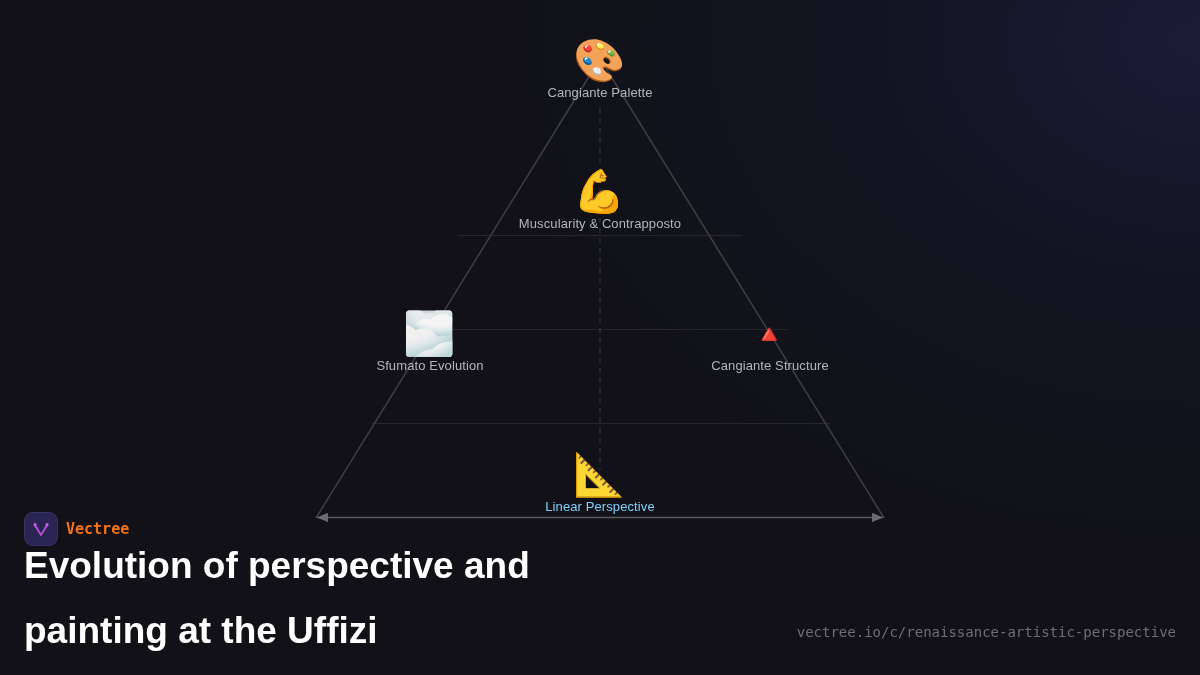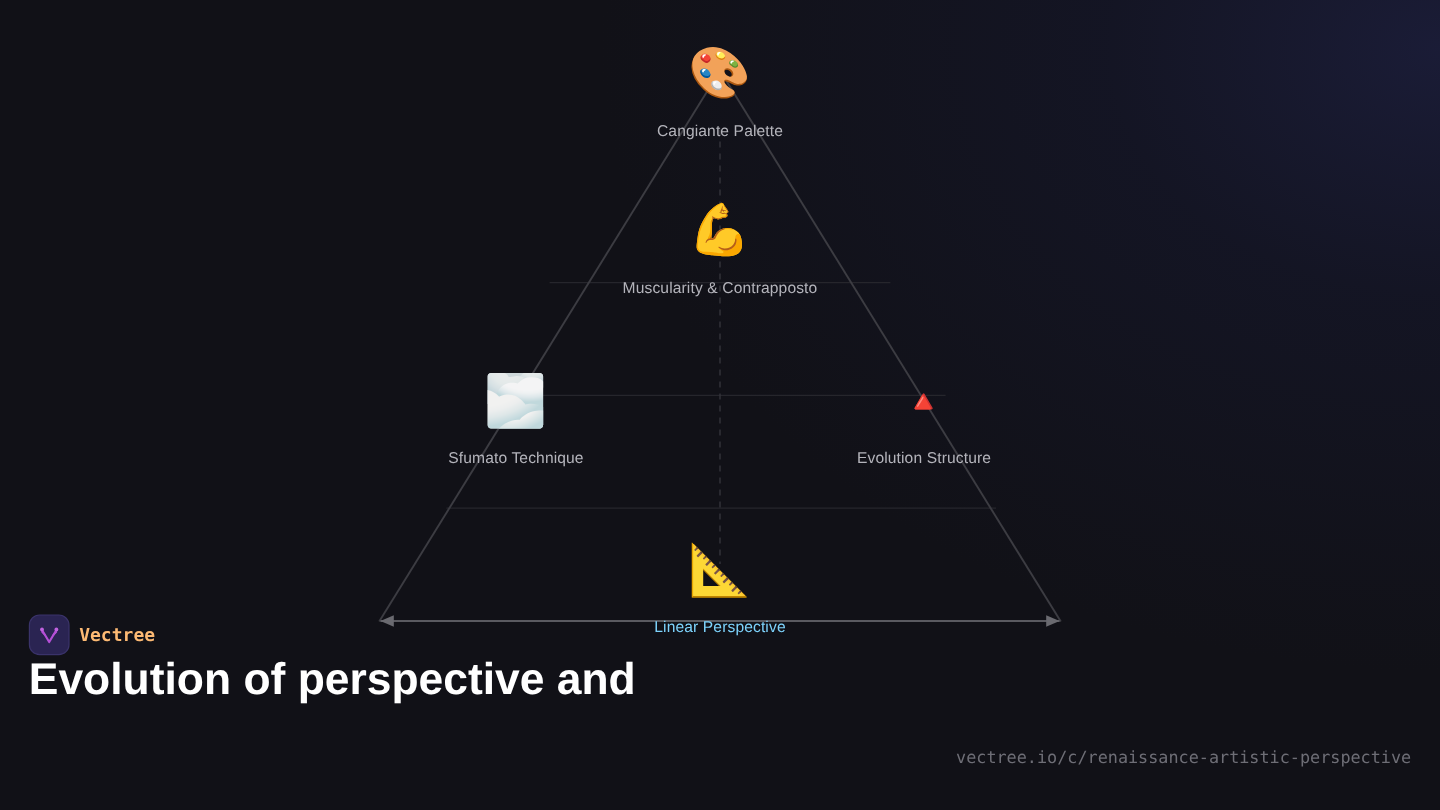--- a/index.html
+++ b/index.html
@@ -10,31 +10,31 @@
   }
   .bg-glow {
     position: absolute; inset: 0;
     background:
       radial-gradient(ellipse 700px 520px at 1200px 40px, rgba(28,30,60,0.85) 0%, rgba(22,24,46,0.55) 40%, rgba(17,17,23,0) 100%);
     pointer-events: none;
   }
   svg.diagram { position: absolute; left: 0; top: 0; }
   .node { position: absolute; transform: translateX(-50%); text-align: center; white-space: nowrap; }
   .node .icon { display: block; font-size: 42px; line-height: 48px; height: 48px; }
-  .node .label { display: block; font-size: 13px; color: #b4b4bb; margin-top: 16px; letter-spacing: 0.1px; }
+  .node .label { display: block; font-size: 13px; color: #b4b4bb; margin-top: 0; letter-spacing: 0.1px; }
   .node.faded .label { color: #7dd3fc; }
   .brand { position: absolute; left: 24px; top: 512px; display: flex; align-items: center; }
   .brand .logo {
     width: 34px; height: 34px; border-radius: 9px;
     background: #2a2452; border: 1px solid #3a336a;
     display: flex; align-items: center; justify-content: center; box-sizing: border-box;
   }
   .brand .name {
     margin-left: 8px; font-family: "DejaVu Sans Mono", monospace; font-weight: bold;
-    font-size: 15px; color: #fdba74;
+    font-size: 15px; color: #f97316;
   }
   .title {
     position: absolute; left: 24px; top: 550px; width: 760px;
     font-family: Liberation Sans, sans-serif; font-weight: bold;
     font-size: 37px; line-height: 32.5px; color: #ffffff; margin: 0;
   }
   .url {
     position: absolute; right: 24px; top: 624px;
     font-family: "DejaVu Sans Mono", monospace; font-size: 14px; color: #6e6e76;
   }
@@ -71,26 +71,26 @@
   <span class="label">Cangiante Palette</span>
 </div>
 
 <div class="node" style="left:600px; top:168px;">
   <span class="icon">💪</span>
   <span class="label">Muscularity &amp; Contrapposto</span>
 </div>
 
 <div class="node" style="left:430px; top:310px;">
   <span class="icon">🌫️</span>
-  <span class="label">Sfumato Technique</span>
+  <span class="label">Sfumato Evolution</span>
 </div>
 
 <div class="node" style="left:770px; top:310px;">
   <span class="icon" style="font-size:26px;">🔺</span>
-  <span class="label">Evolution Structure</span>
+  <span class="label">Cangiante Structure</span>
 </div>
 
 <div class="node faded" style="left:600px; top:451px;">
   <span class="icon">📐</span>
   <span class="label">Linear Perspective</span>
 </div>
 
 <div class="brand">
   <div class="logo">
     <svg width="20" height="20" viewBox="0 0 20 20">
@@ -99,15 +99,16 @@
       <circle cx="4" cy="5.5" r="1.6" fill="#c062e0"></circle>
       <circle cx="16" cy="5.5" r="1.6" fill="#c062e0"></circle>
     </svg>
   </div>
   <span class="name">Vectree</span>
 </div>
 
 <h1 class="title">
   <span>Evolution of perspective and</span><br>
   <br>
+  <span>painting at the Uffizi</span>
 </h1>
 
 <div class="url">vectree.io/c/renaissance-artistic-perspective</div>
 
 </body></html>

